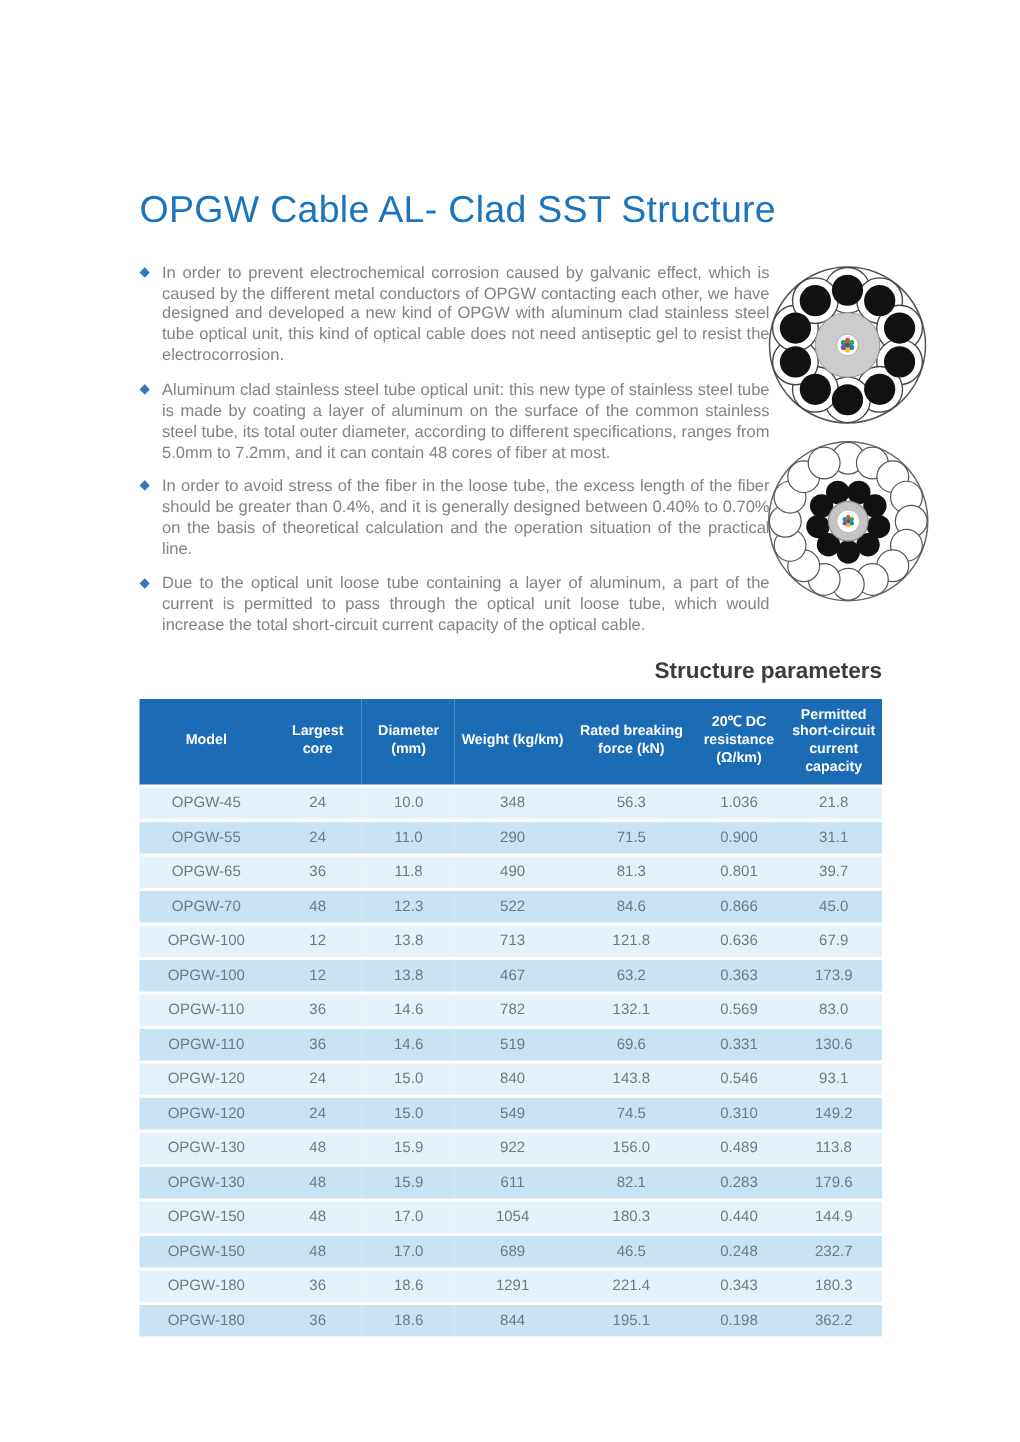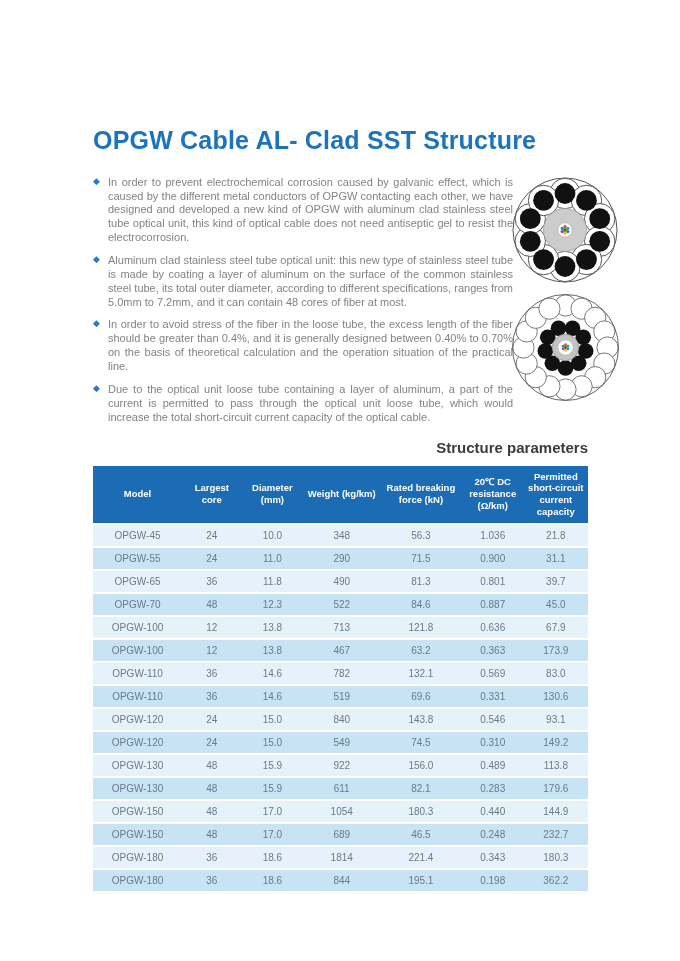--- a/index.html
+++ b/index.html
@@ -2,21 +2,21 @@
 <html><head>
 <meta charset="utf-8">
 <style>
   html,body{margin:0;padding:0;background:#ffffff;}
   .page{
     width:680px;height:961px;background:#ffffff;position:relative;
     box-sizing:border-box;padding:126px 92px 0 93px;
     font-family:"Liberation Sans",sans-serif;overflow:hidden;
   }
   .page-title{
-    margin:0;font-size:25px;font-weight:bold;color:#1c75bc;letter-spacing:0.2px;line-height:1.15;
+    margin:0;font-size:25px;font-weight:normal;color:#1c75bc;letter-spacing:0.2px;line-height:1.15;
   }
   .intro{position:relative;margin-top:21px;min-height:228px;}
   .bullet-list{list-style:none;margin:0;padding:0;width:420px;}
   .bullet-item{
     position:relative;padding-left:15px;margin-bottom:9px;
     font-size:11px;line-height:1.26;color:#838383;text-align:justify;
   }
   .diamond{
     position:absolute;left:0;top:1px;font-size:9px;color:#2e79c0;line-height:1;
   }
@@ -197,21 +197,21 @@
           <td>81.3</td>
           <td>0.801</td>
           <td>39.7</td>
         </tr>
         <tr>
           <td>OPGW-70</td>
           <td>48</td>
           <td>12.3</td>
           <td>522</td>
           <td>84.6</td>
-          <td>0.887</td>
+          <td>0.866</td>
           <td>45.0</td>
         </tr>
         <tr>
           <td>OPGW-100</td>
           <td>12</td>
           <td>13.8</td>
           <td>713</td>
           <td>121.8</td>
           <td>0.636</td>
           <td>67.9</td>
@@ -294,21 +294,21 @@
           <td>17.0</td>
           <td>689</td>
           <td>46.5</td>
           <td>0.248</td>
           <td>232.7</td>
         </tr>
         <tr>
           <td>OPGW-180</td>
           <td>36</td>
           <td>18.6</td>
-          <td>1814</td>
+          <td>1291</td>
           <td>221.4</td>
           <td>0.343</td>
           <td>180.3</td>
         </tr>
         <tr>
           <td>OPGW-180</td>
           <td>36</td>
           <td>18.6</td>
           <td>844</td>
           <td>195.1</td>

